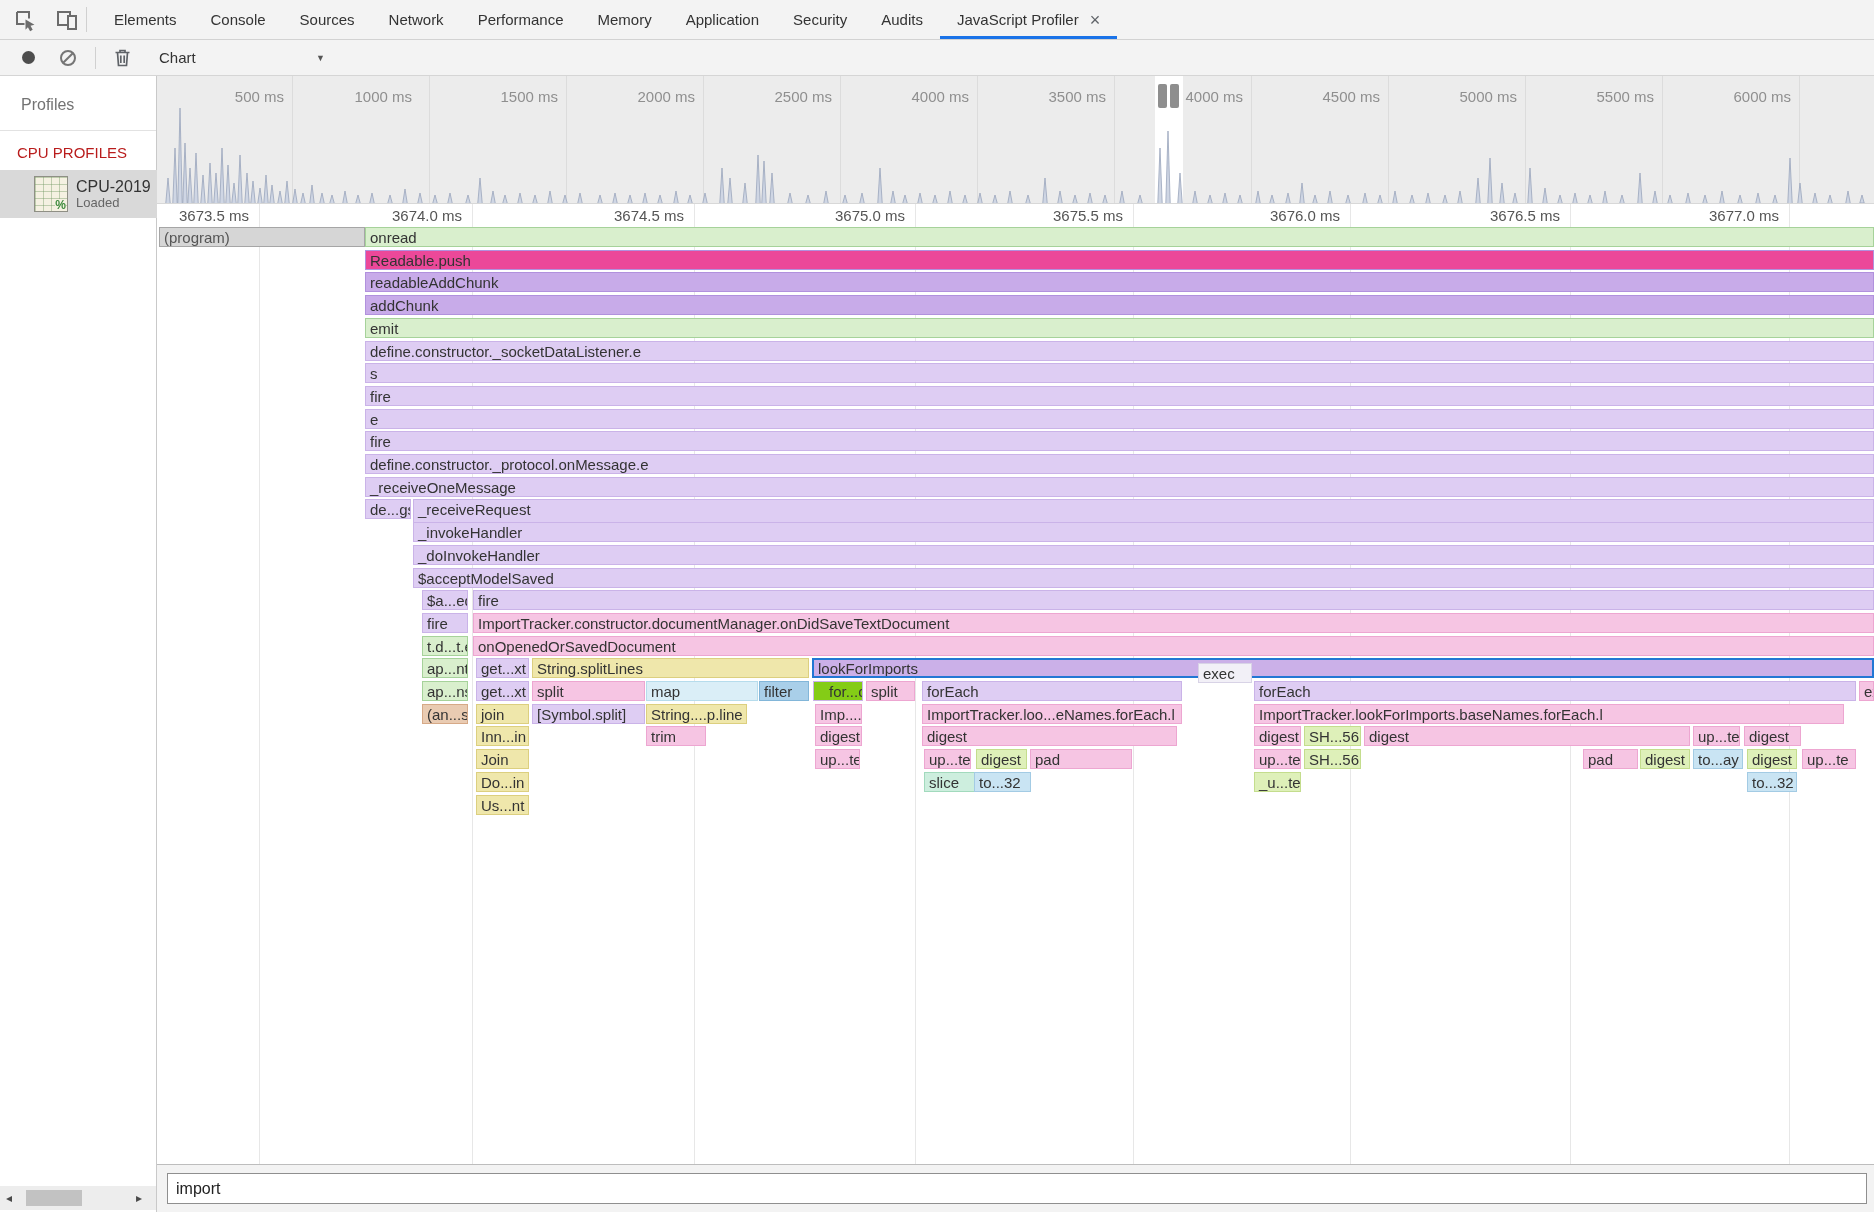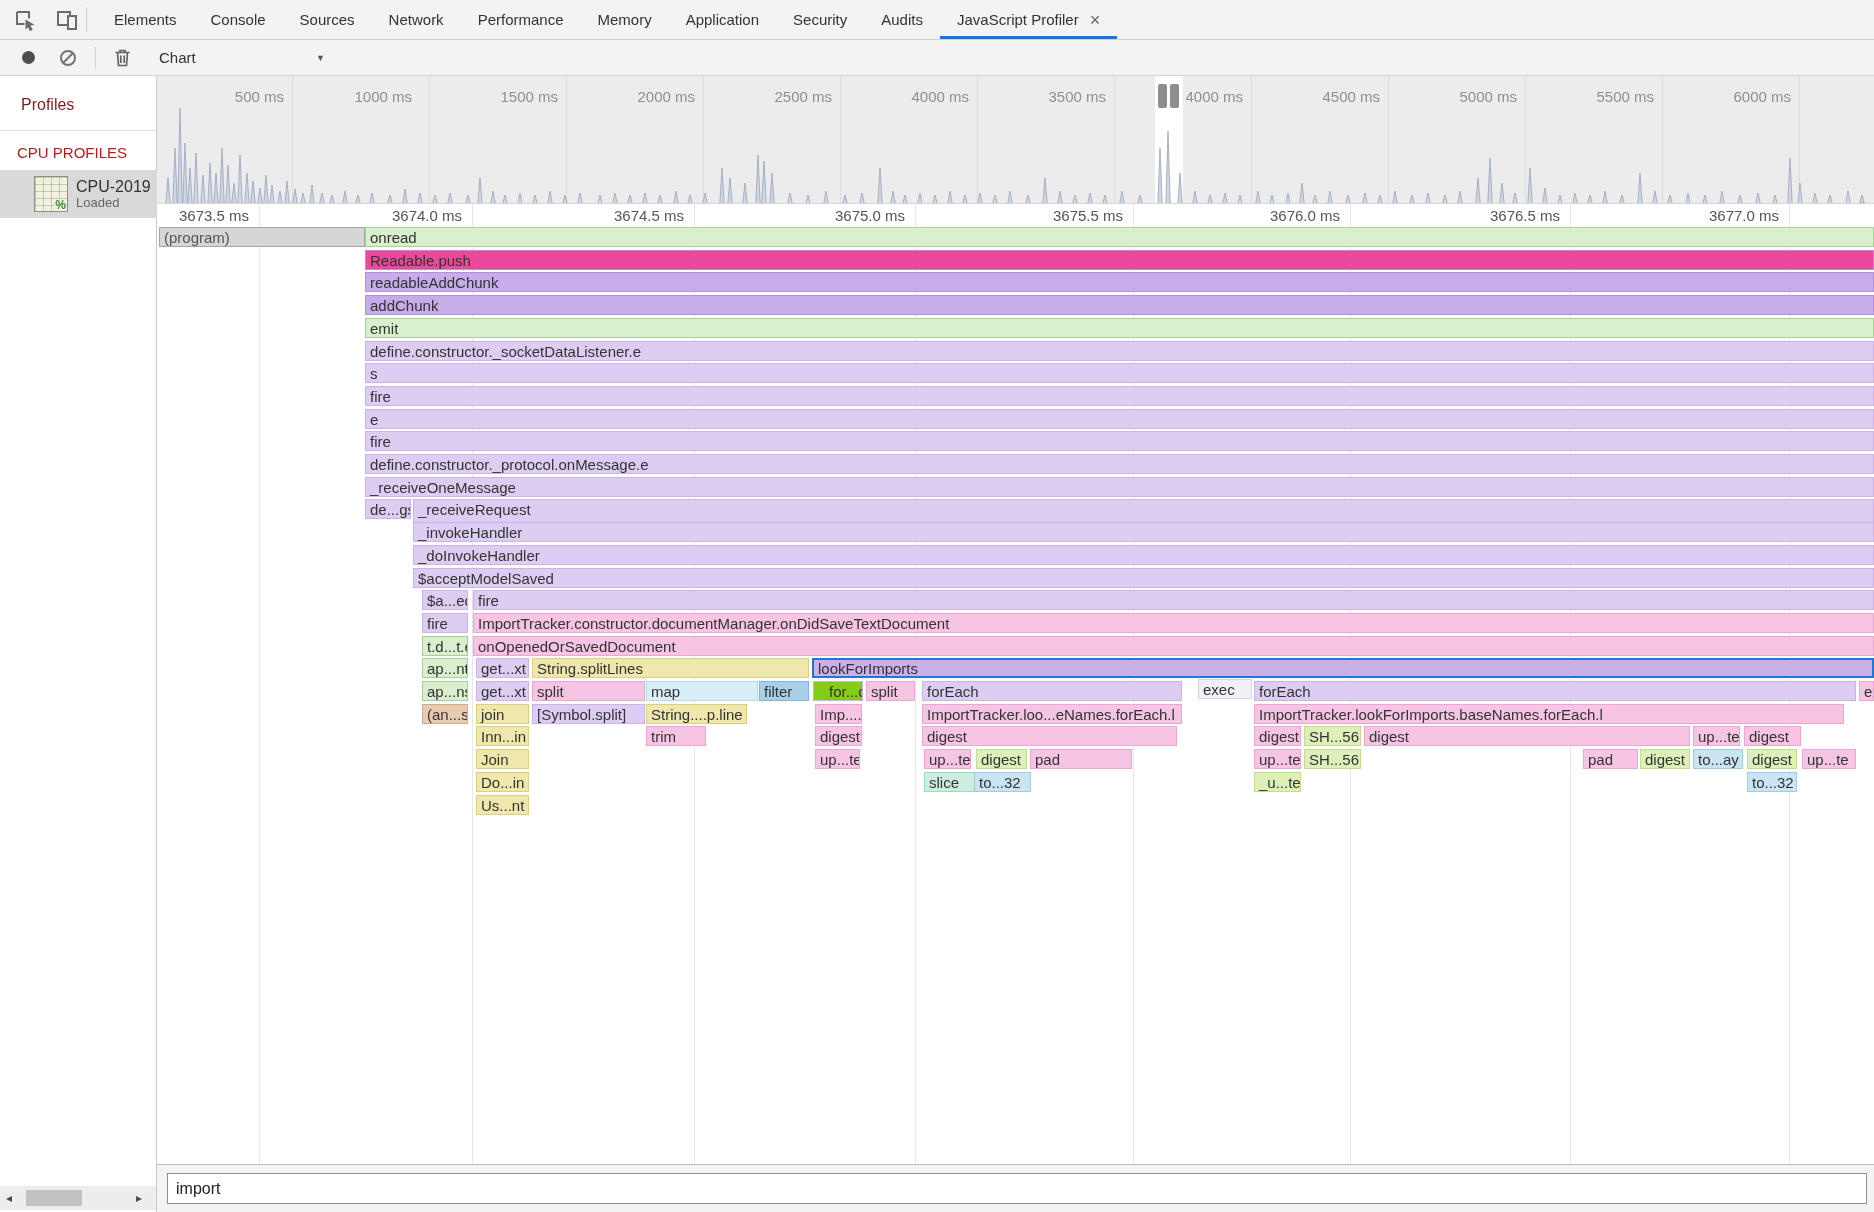--- a/index.html
+++ b/index.html
@@ -20,21 +20,21 @@
   .record-btn{width:13px;height:13px;border-radius:50%;background:#4d4d4d;margin-left:22px;flex:0 0 auto;}
   .ban{margin-left:24px;flex:0 0 auto;display:flex;}
   .toolbar .vsep{height:22px;margin-left:18px;}
   .trash{margin-left:12px;flex:0 0 auto;display:flex;}
   .view-select{margin-left:28px;width:166px;display:flex;align-items:center;justify-content:space-between;
                font-size:15px;color:#333;height:28px;}
   .caret{font-size:9px;color:#555;}
   
   .sidebar{position:absolute;left:0;top:76px;width:157px;height:1136px;background:#fff;
            border-right:1px solid #c9c9c9;box-sizing:border-box;}
-  .sb-header{height:55px;box-sizing:border-box;padding:20px 0 0 21px;font-size:16px;color:#7f1d1d;
+  .sb-header{height:55px;box-sizing:border-box;padding:20px 0 0 21px;font-size:16px;color:#737373;
              border-bottom:1px solid #e2e2e2;}
   .sb-section{padding:13px 0 0 17px;font-size:15px;color:#b91c1c;}
   .sb-item{position:absolute;left:0;top:94px;width:157px;height:48px;background:#d9d9d9;
            display:flex;align-items:center;box-sizing:border-box;}
   .cpu-icon{width:34px;height:36px;margin-left:34px;flex:0 0 auto;background:#f5f1e2;
             border:1px solid #8f8f85;box-sizing:border-box;position:relative;
             background-image:repeating-linear-gradient(to bottom,rgba(110,150,95,.40) 0 1px,transparent 1px 7px),
                              repeating-linear-gradient(to right,rgba(110,150,95,.40) 0 1px,transparent 1px 8px);}
   .cpu-icon .pct{position:absolute;right:1px;bottom:0px;font-size:12px;font-weight:bold;color:#3c8a3c;background:#f5f1e2;line-height:1;}
   .sb-item-text{margin-left:8px;}
@@ -244,21 +244,21 @@
         <div class="bar" style="left: 375px; top: 431px; width: 277px; height: 20px; background: rgb(239, 231, 171); border-color: rgb(220, 207, 127);"><span>String.splitLines</span></div>
         <div class="bar" style="left: 655px; top: 431px; width: 1062px; height: 20px; background: rgb(203, 176, 232); border-color: rgb(34, 119, 212); border-width: 2px; line-height: 15px;"><span>lookForImports</span></div>
         <div class="bar" style="left: 265px; top: 454px; width: 46px; height: 20px; background: rgb(217, 239, 205); border-color: rgb(166, 210, 154);"><span>ap...ns</span></div>
         <div class="bar" style="left: 319px; top: 454px; width: 53px; height: 20px; background: rgb(222, 205, 243); border-color: rgb(202, 179, 232);"><span>get...xt</span></div>
         <div class="bar" style="left: 375px; top: 454px; width: 113px; height: 20px; background: rgb(246, 197, 227); border-color: rgb(237, 166, 209);"><span>split</span></div>
         <div class="bar" style="left: 489px; top: 454px; width: 112px; height: 20px; background: rgb(218, 238, 247); border-color: rgb(182, 220, 236);"><span>map</span></div>
         <div class="bar" style="left: 602px; top: 454px; width: 50px; height: 20px; background: rgb(169, 207, 233); border-color: rgb(130, 182, 217);"><span>filter</span></div>
         <div class="bar" style="left: 656px; top: 454px; width: 50px; height: 20px; background: #84cc16; border-color: rgb(202, 179, 232); padding-left: 15px;"><span>for...ch</span></div>
         <div class="bar" style="left: 709px; top: 454px; width: 49px; height: 20px; background: rgb(246, 197, 227); border-color: rgb(237, 166, 209);"><span>split</span></div>
         <div class="bar" style="left: 765px; top: 454px; width: 260px; height: 20px; background: rgb(222, 205, 243); border-color: rgb(202, 179, 232);"><span>forEach</span></div>
-        <div class="bar" style="left: 1041px; top: 452px; width: 54px; height: 20px; background: rgb(242, 240, 247); border-color: rgb(216, 211, 230);"><span>exec</span></div>
+        <div class="bar" style="left: 1041px; top: 436px; width: 54px; height: 20px; background: rgb(242, 240, 247); border-color: rgb(216, 211, 230);"><span>exec</span></div>
         <div class="bar" style="left: 1097px; top: 454px; width: 602px; height: 20px; background: rgb(222, 205, 243); border-color: rgb(202, 179, 232);"><span>forEach</span></div>
         <div class="bar" style="left: 1702px; top: 454px; width: 15px; height: 20px; background: rgb(246, 197, 227); border-color: rgb(237, 166, 209);"><span>ex</span></div>
         <div class="bar" style="left: 265px; top: 477px; width: 46px; height: 20px; background: rgb(233, 203, 178); border-color: rgb(214, 169, 135);"><span>(an...s)</span></div>
         <div class="bar" style="left: 319px; top: 477px; width: 53px; height: 20px; background: rgb(239, 231, 171); border-color: rgb(220, 207, 127);"><span>join</span></div>
         <div class="bar" style="left: 375px; top: 477px; width: 113px; height: 20px; background: rgb(222, 205, 243); border-color: rgb(202, 179, 232);"><span>[Symbol.split]</span></div>
         <div class="bar" style="left: 489px; top: 477px; width: 101px; height: 20px; background: rgb(239, 231, 171); border-color: rgb(220, 207, 127);"><span>String....p.line</span></div>
         <div class="bar" style="left: 658px; top: 477px; width: 47px; height: 20px; background: rgb(246, 197, 227); border-color: rgb(237, 166, 209);"><span>Imp....l</span></div>
         <div class="bar" style="left: 765px; top: 477px; width: 260px; height: 20px; background: rgb(246, 197, 227); border-color: rgb(237, 166, 209);"><span>ImportTracker.loo...eNames.forEach.l</span></div>
         <div class="bar" style="left: 1097px; top: 477px; width: 590px; height: 20px; background: rgb(246, 197, 227); border-color: rgb(237, 166, 209);"><span>ImportTracker.lookForImports.baseNames.forEach.l</span></div>
         <div class="bar" style="left: 319px; top: 499px; width: 53px; height: 20px; background: rgb(239, 231, 171); border-color: rgb(220, 207, 127);"><span>Inn...in</span></div>

